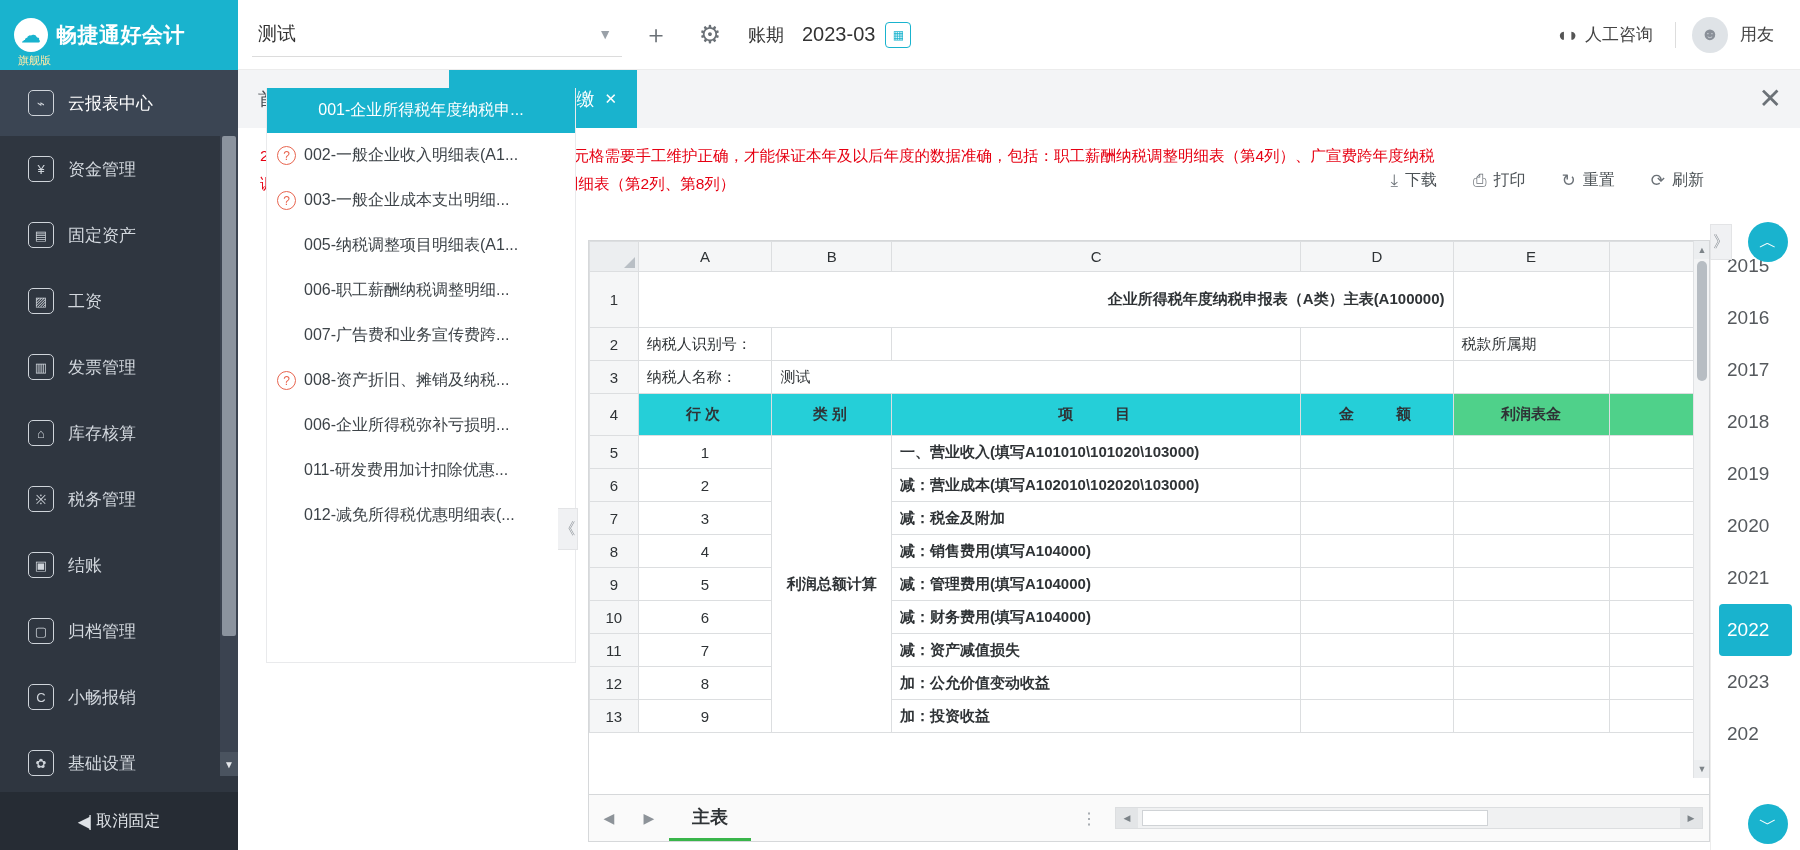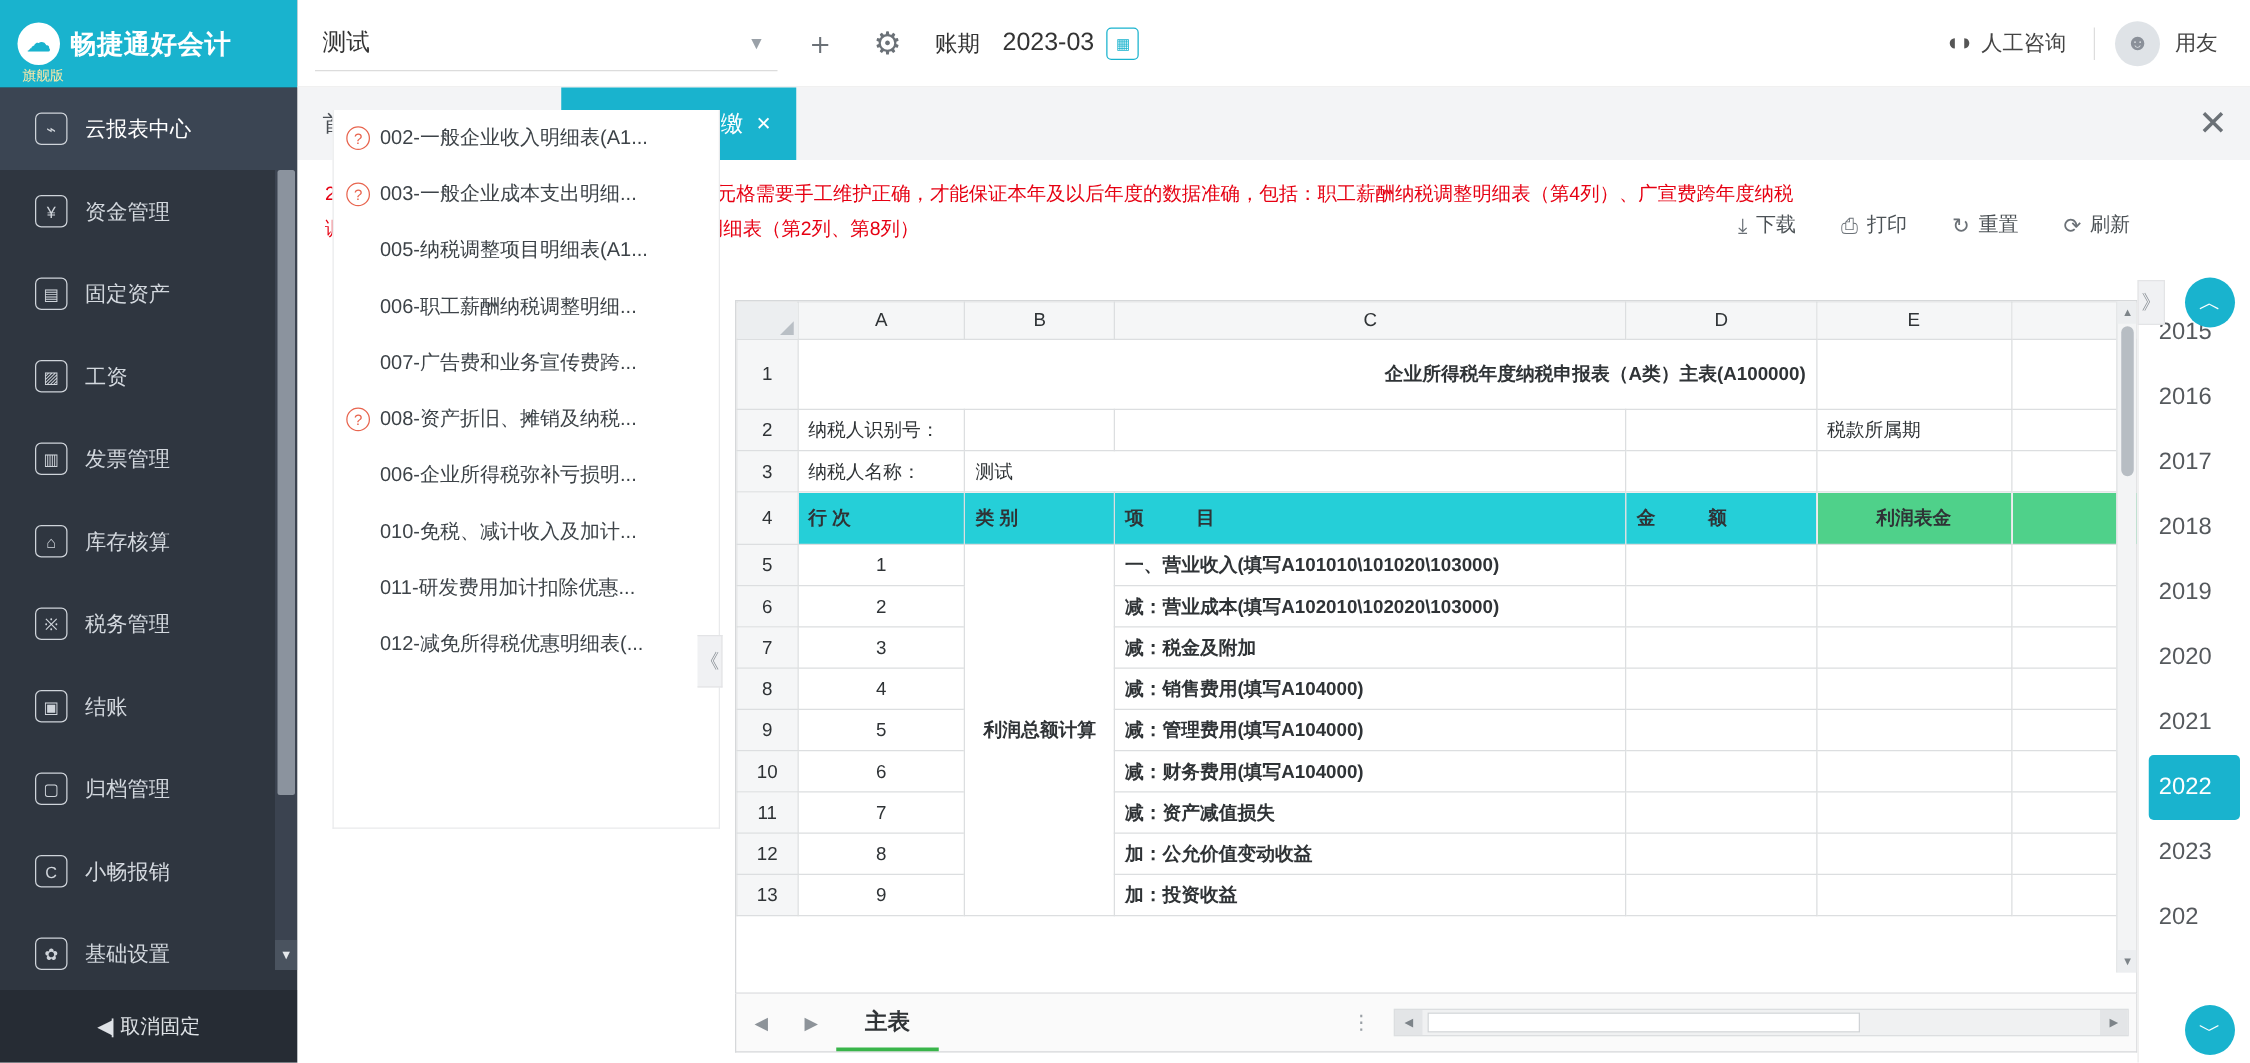--- a/index.html
+++ b/index.html
@@ -159,21 +159,21 @@
   .rowhdr {
     background:#f5f6f7; color:#5b6166; text-align:center; width:48px; font-weight:normal;
   }
   .corner { background:#eceef0; position:relative; }
   .corner:after {
     content:""; position:absolute; right:3px; bottom:3px;
     border-left:11px solid transparent; border-bottom:11px solid #b9bfc5;
   }
   .title-cell { text-align:right; font-size:22px; font-weight:bold; color:#1f2326; height:56px; }
   .th-cyan {
-    background:#25cfd8; color:#1a1f22; font-weight:bold; letter-spacing:4px;
+    background:#25cfd8; color:#1a1f22; font-weight:bold; text-align:center; letter-spacing:4px;
   }
   .th-green { background:#4fd18a; color:#1a1f22; font-weight:bold; text-align:center; }
   .r-h { height:33px; }
   .ctr { text-align:center; }
   .bold { font-weight:bold; }
   .vmid-label { text-align:center; font-weight:bold; font-size:15px; }
 
   
   #vscroll {
     position:absolute; right:0; top:0; width:16px; height:537px; background:#f3f4f5;
@@ -364,20 +364,23 @@
         <span>重置</span>
       </div>
       <div class="tb-act">
         <span class="g">⟳</span>
         <span>刷新</span>
       </div>
     </div>
   </div>
 
   <div id="list-panel">
+    <div class="list-row active">
+      <span>001-企业所得税年度纳税申...</span>
+    </div>
     <div class="list-row">
       <span class="q">?</span>
       <span>002-一般企业收入明细表(A1...</span>
     </div>
     <div class="list-row">
       <span class="q">?</span>
       <span>003-一般企业成本支出明细...</span>
     </div>
     <div class="list-row">
       <span class="pad"></span>
@@ -391,24 +394,20 @@
       <span class="pad"></span>
       <span>007-广告费和业务宣传费跨...</span>
     </div>
     <div class="list-row">
       <span class="q">?</span>
       <span>008-资产折旧、摊销及纳税...</span>
     </div>
     <div class="list-row">
       <span class="pad"></span>
       <span>006-企业所得税弥补亏损明...</span>
-    </div>
-    <div class="list-row">
-      <span class="pad"></span>
-      <span>010-免税、减计收入及加计...</span>
     </div>
     <div class="list-row">
       <span class="pad"></span>
       <span>011-研发费用加计扣除优惠...</span>
     </div>
     <div class="list-row">
       <span class="pad"></span>
       <span>012-减免所得税优惠明细表(...</span>
     </div>
   </div>

